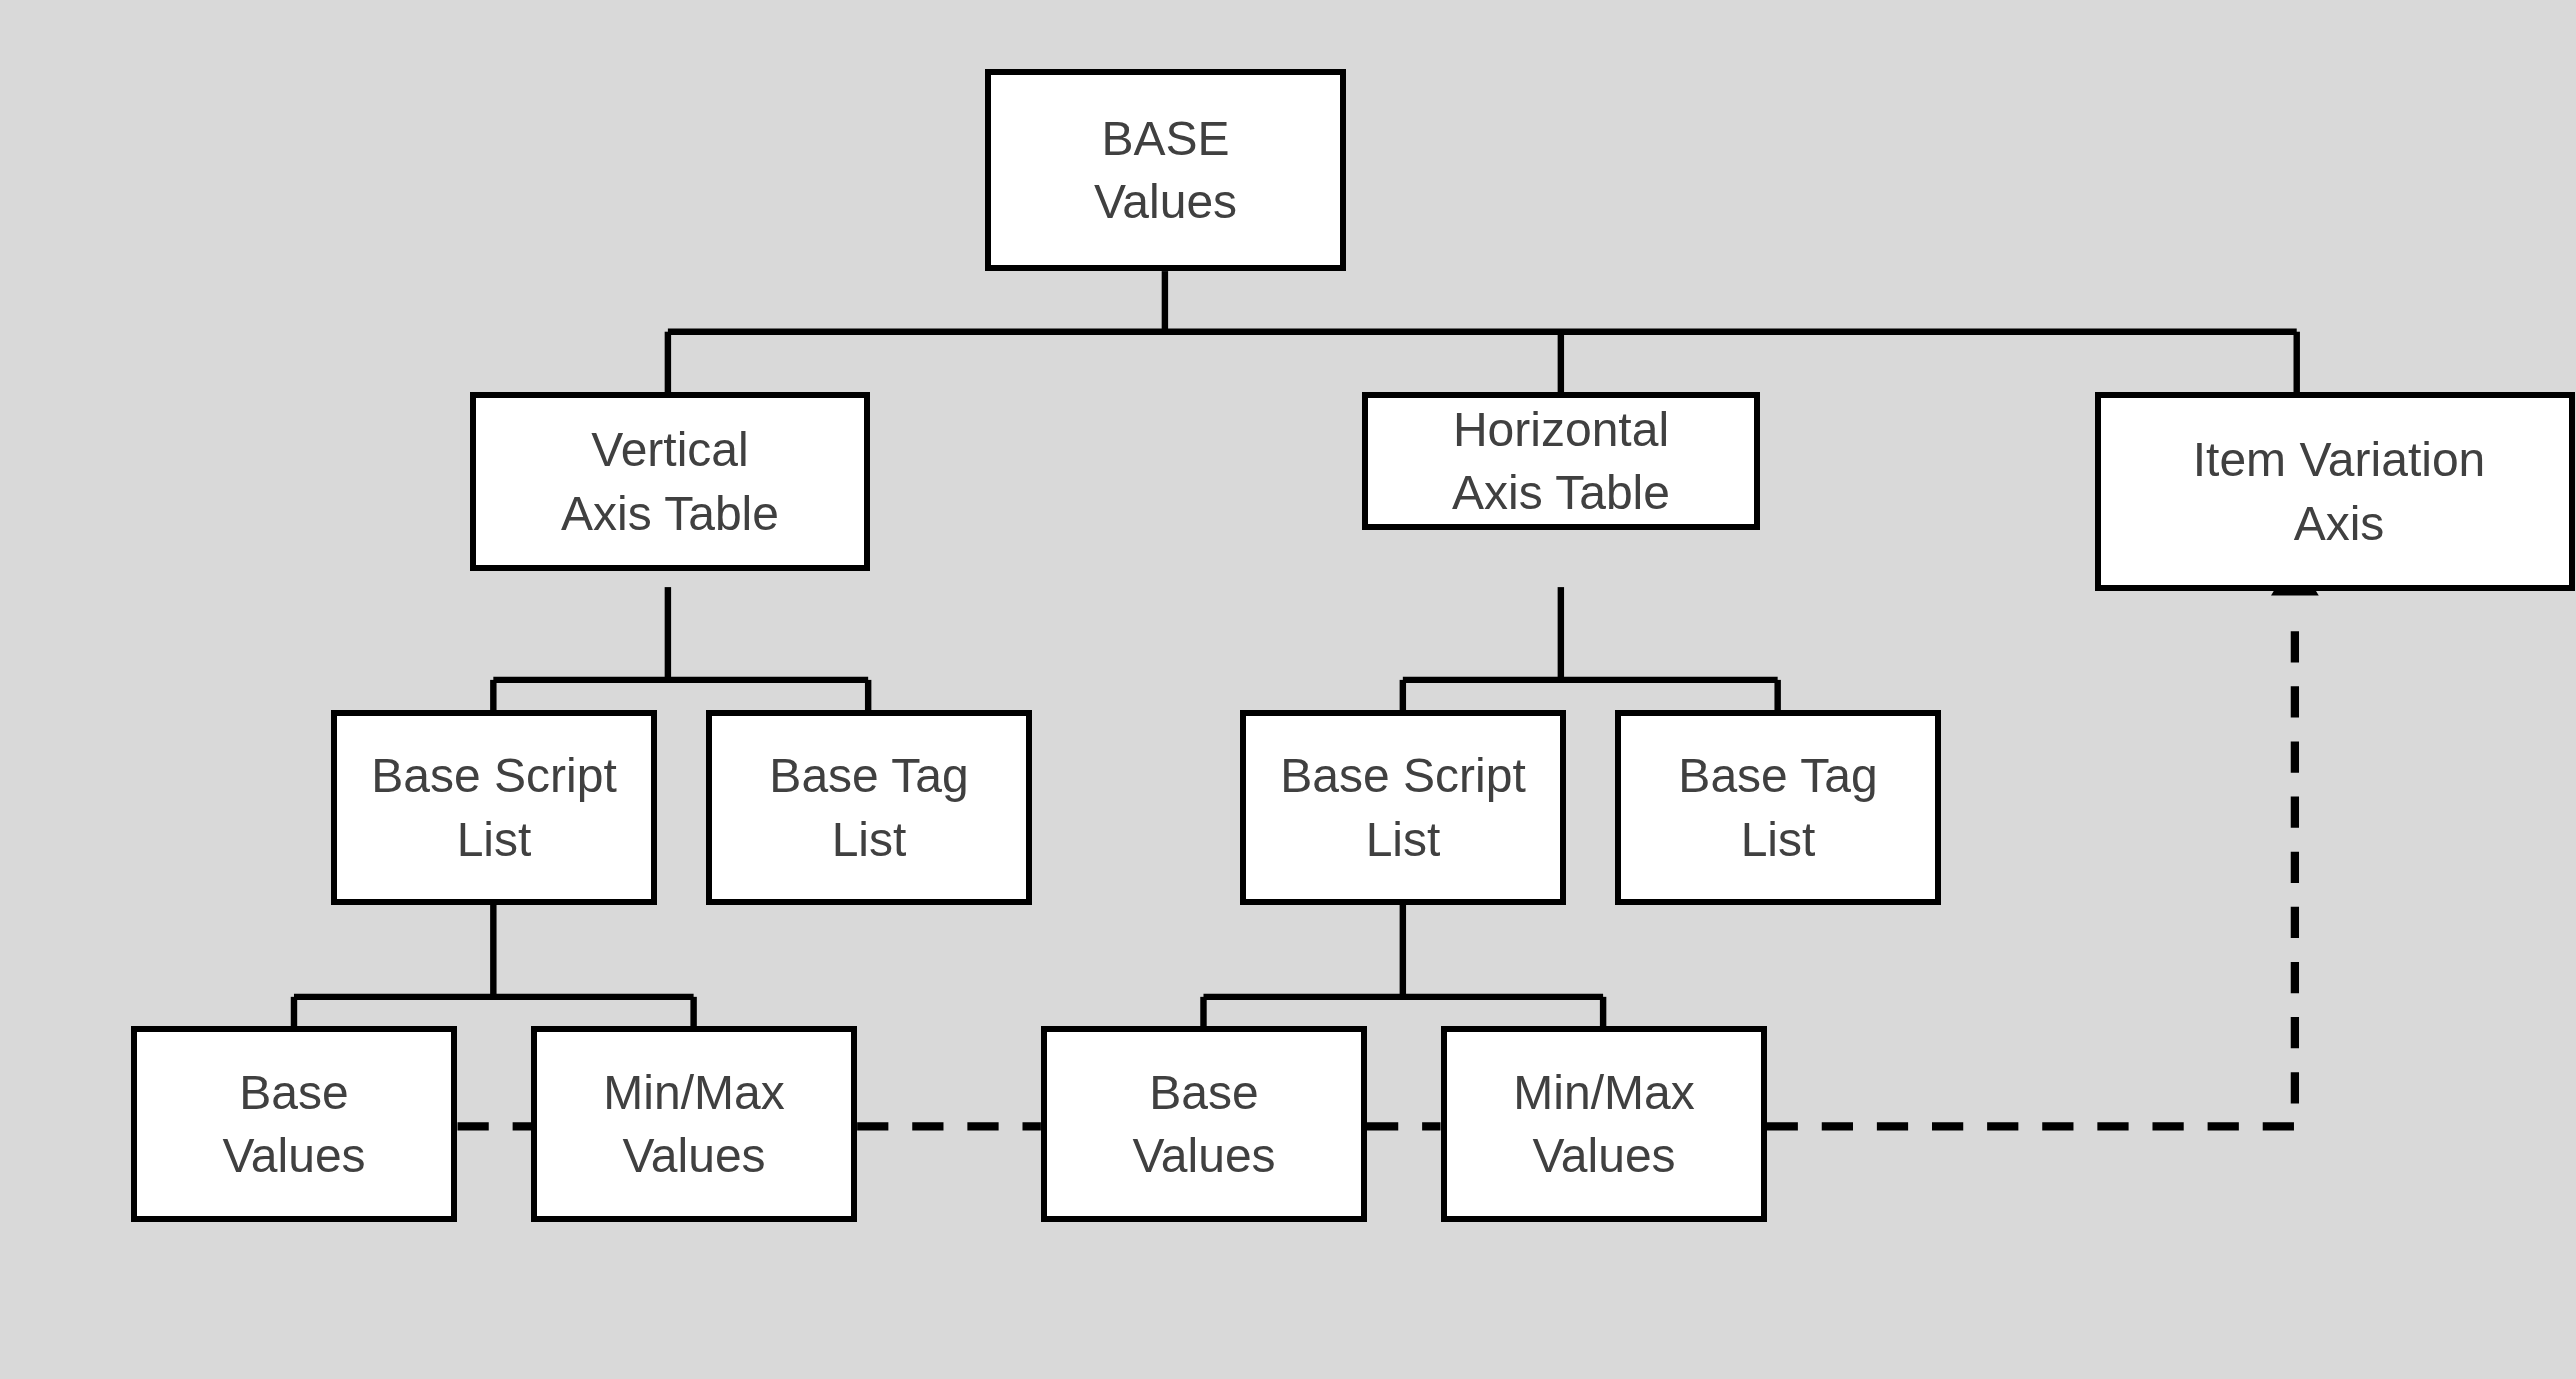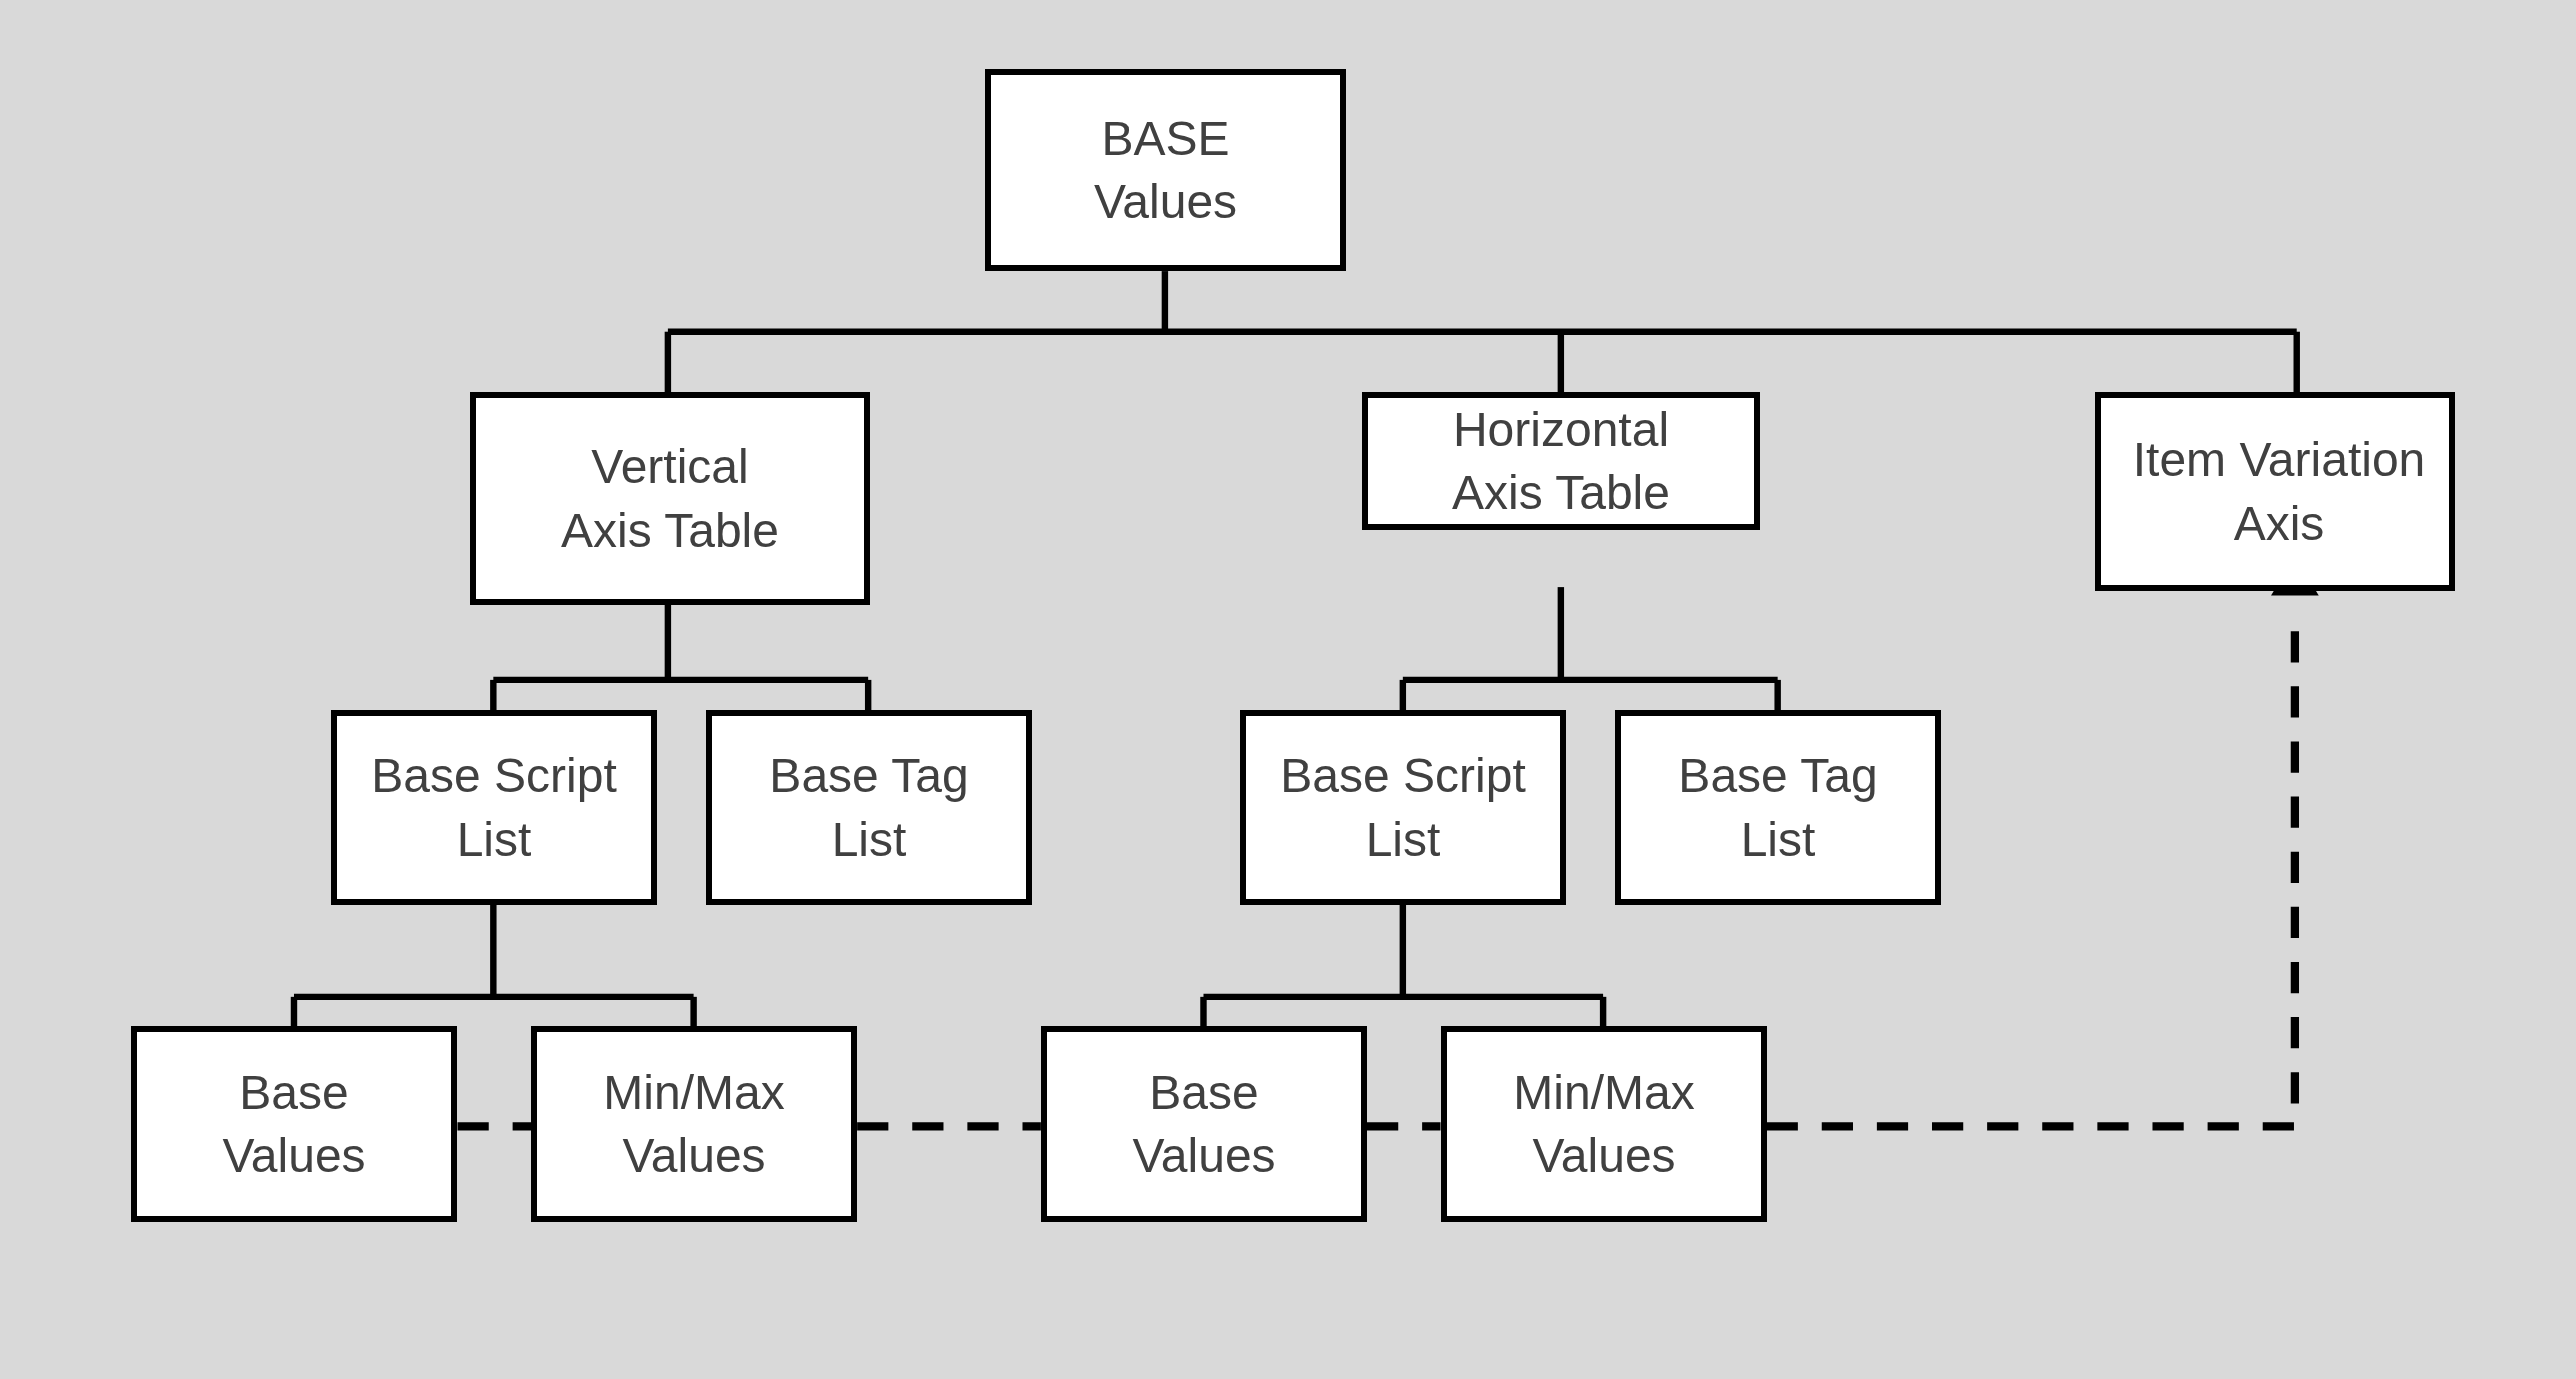--- a/index.html
+++ b/index.html
@@ -83,29 +83,29 @@
     <g id="arrowheads" fill="#000000">
         <polygon points="2498,606 2472,648 2524,648"></polygon>
       </g>
   </svg>
 
   <div id="nodes">
       <div class="node" style="left: 985px; top: 69px; width: 361px; height: 202px; background: rgb(255, 255, 255); border-color: rgb(0, 0, 0);">
         <span class="line">BASE</span>
         <span class="line">Values</span>
       </div>
-      <div class="node" style="left: 470px; top: 392px; width: 400px; height: 213px; background: rgb(255, 255, 255); border-color: rgb(0, 0, 0);">
+      <div class="node" style="left: 470px; top: 392px; width: 400px; height: 179px; background: rgb(255, 255, 255); border-color: rgb(0, 0, 0);">
         <span class="line">Vertical</span>
         <span class="line">Axis Table</span>
       </div>
       <div class="node" style="left: 1362px; top: 392px; width: 398px; height: 138px; background: rgb(255, 255, 255); border-color: rgb(0, 0, 0); text-align: right;">
         <span class="line">Horizontal</span>
         <span class="line">Axis Table</span>
       </div>
-      <div class="node" style="left: 2095px; top: 392px; width: 360px; height: 199px; background: rgb(255, 255, 255); border-color: rgb(0, 0, 0); padding-left: 8px;">
+      <div class="node" style="left: 2095px; top: 392px; width: 480px; height: 199px; background: rgb(255, 255, 255); border-color: rgb(0, 0, 0); padding-left: 8px;">
         <span class="line">Item Variation</span>
         <span class="line">Axis</span>
       </div>
       <div class="node" style="left: 331px; top: 710px; width: 326px; height: 195px; background: rgb(255, 255, 255); border-color: rgb(0, 0, 0);">
         <span class="line">Base Script</span>
         <span class="line">List</span>
       </div>
       <div class="node" style="left: 706px; top: 710px; width: 326px; height: 195px; background: rgb(255, 255, 255); border-color: rgb(0, 0, 0);">
         <span class="line">Base Tag</span>
         <span class="line">List</span>

